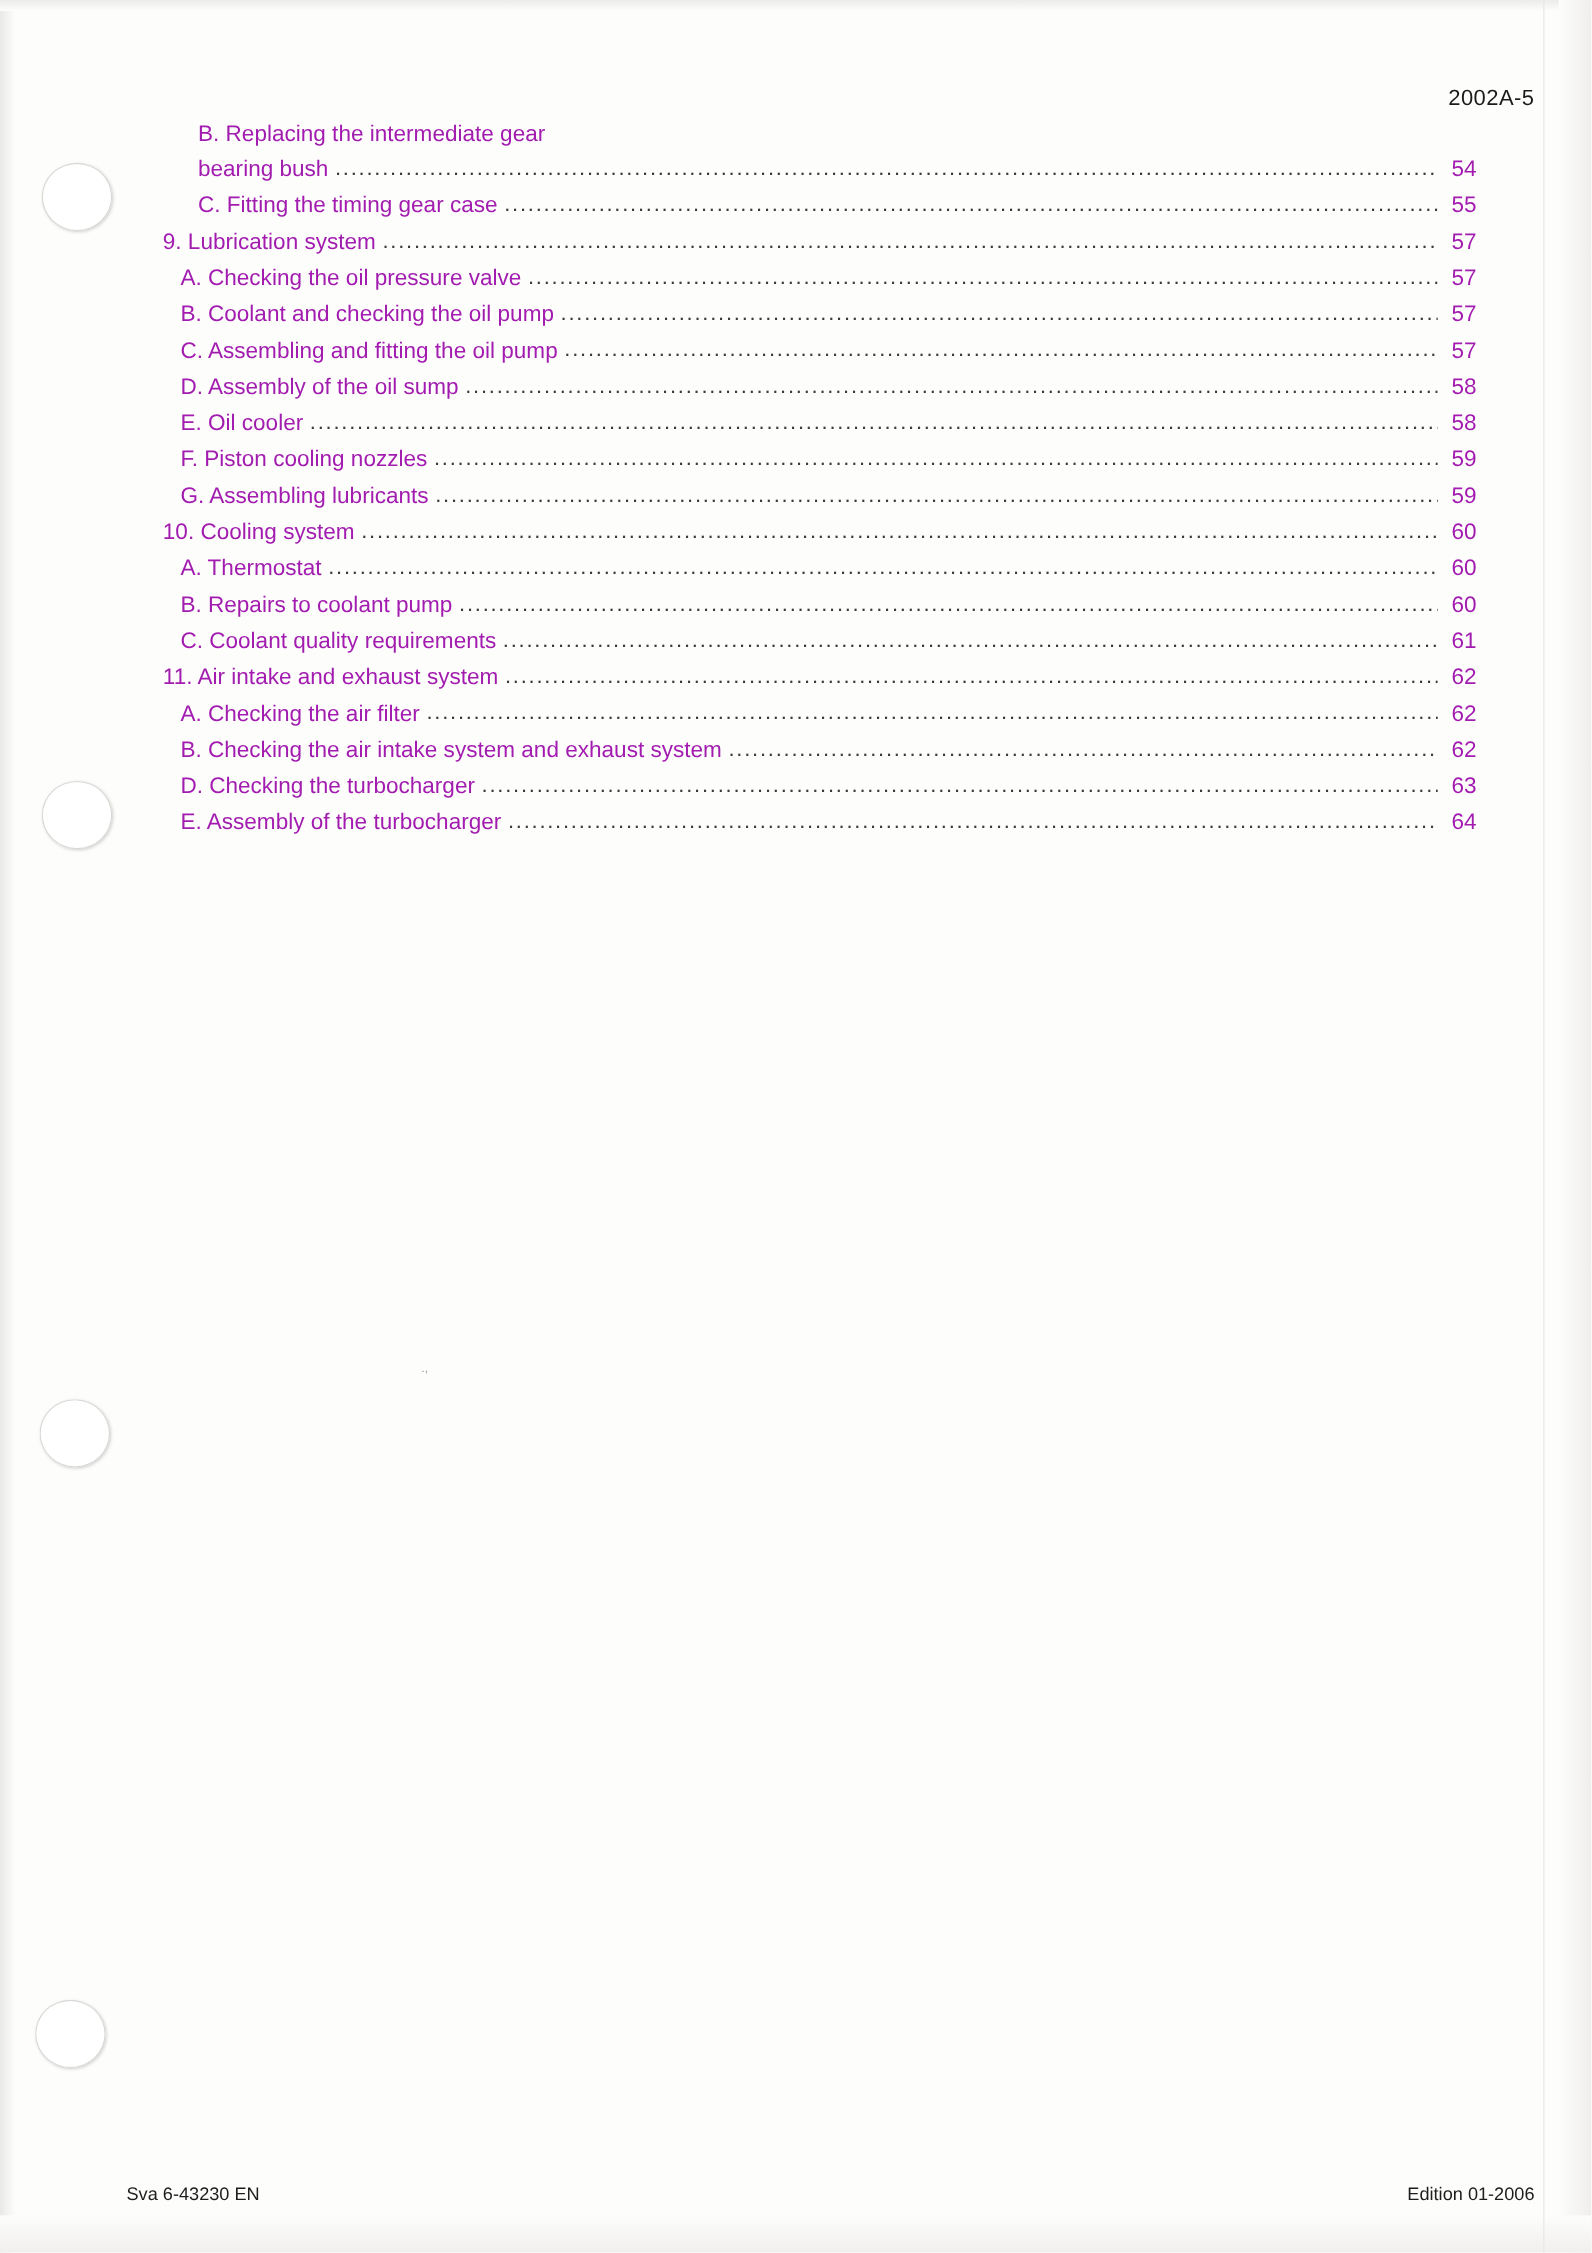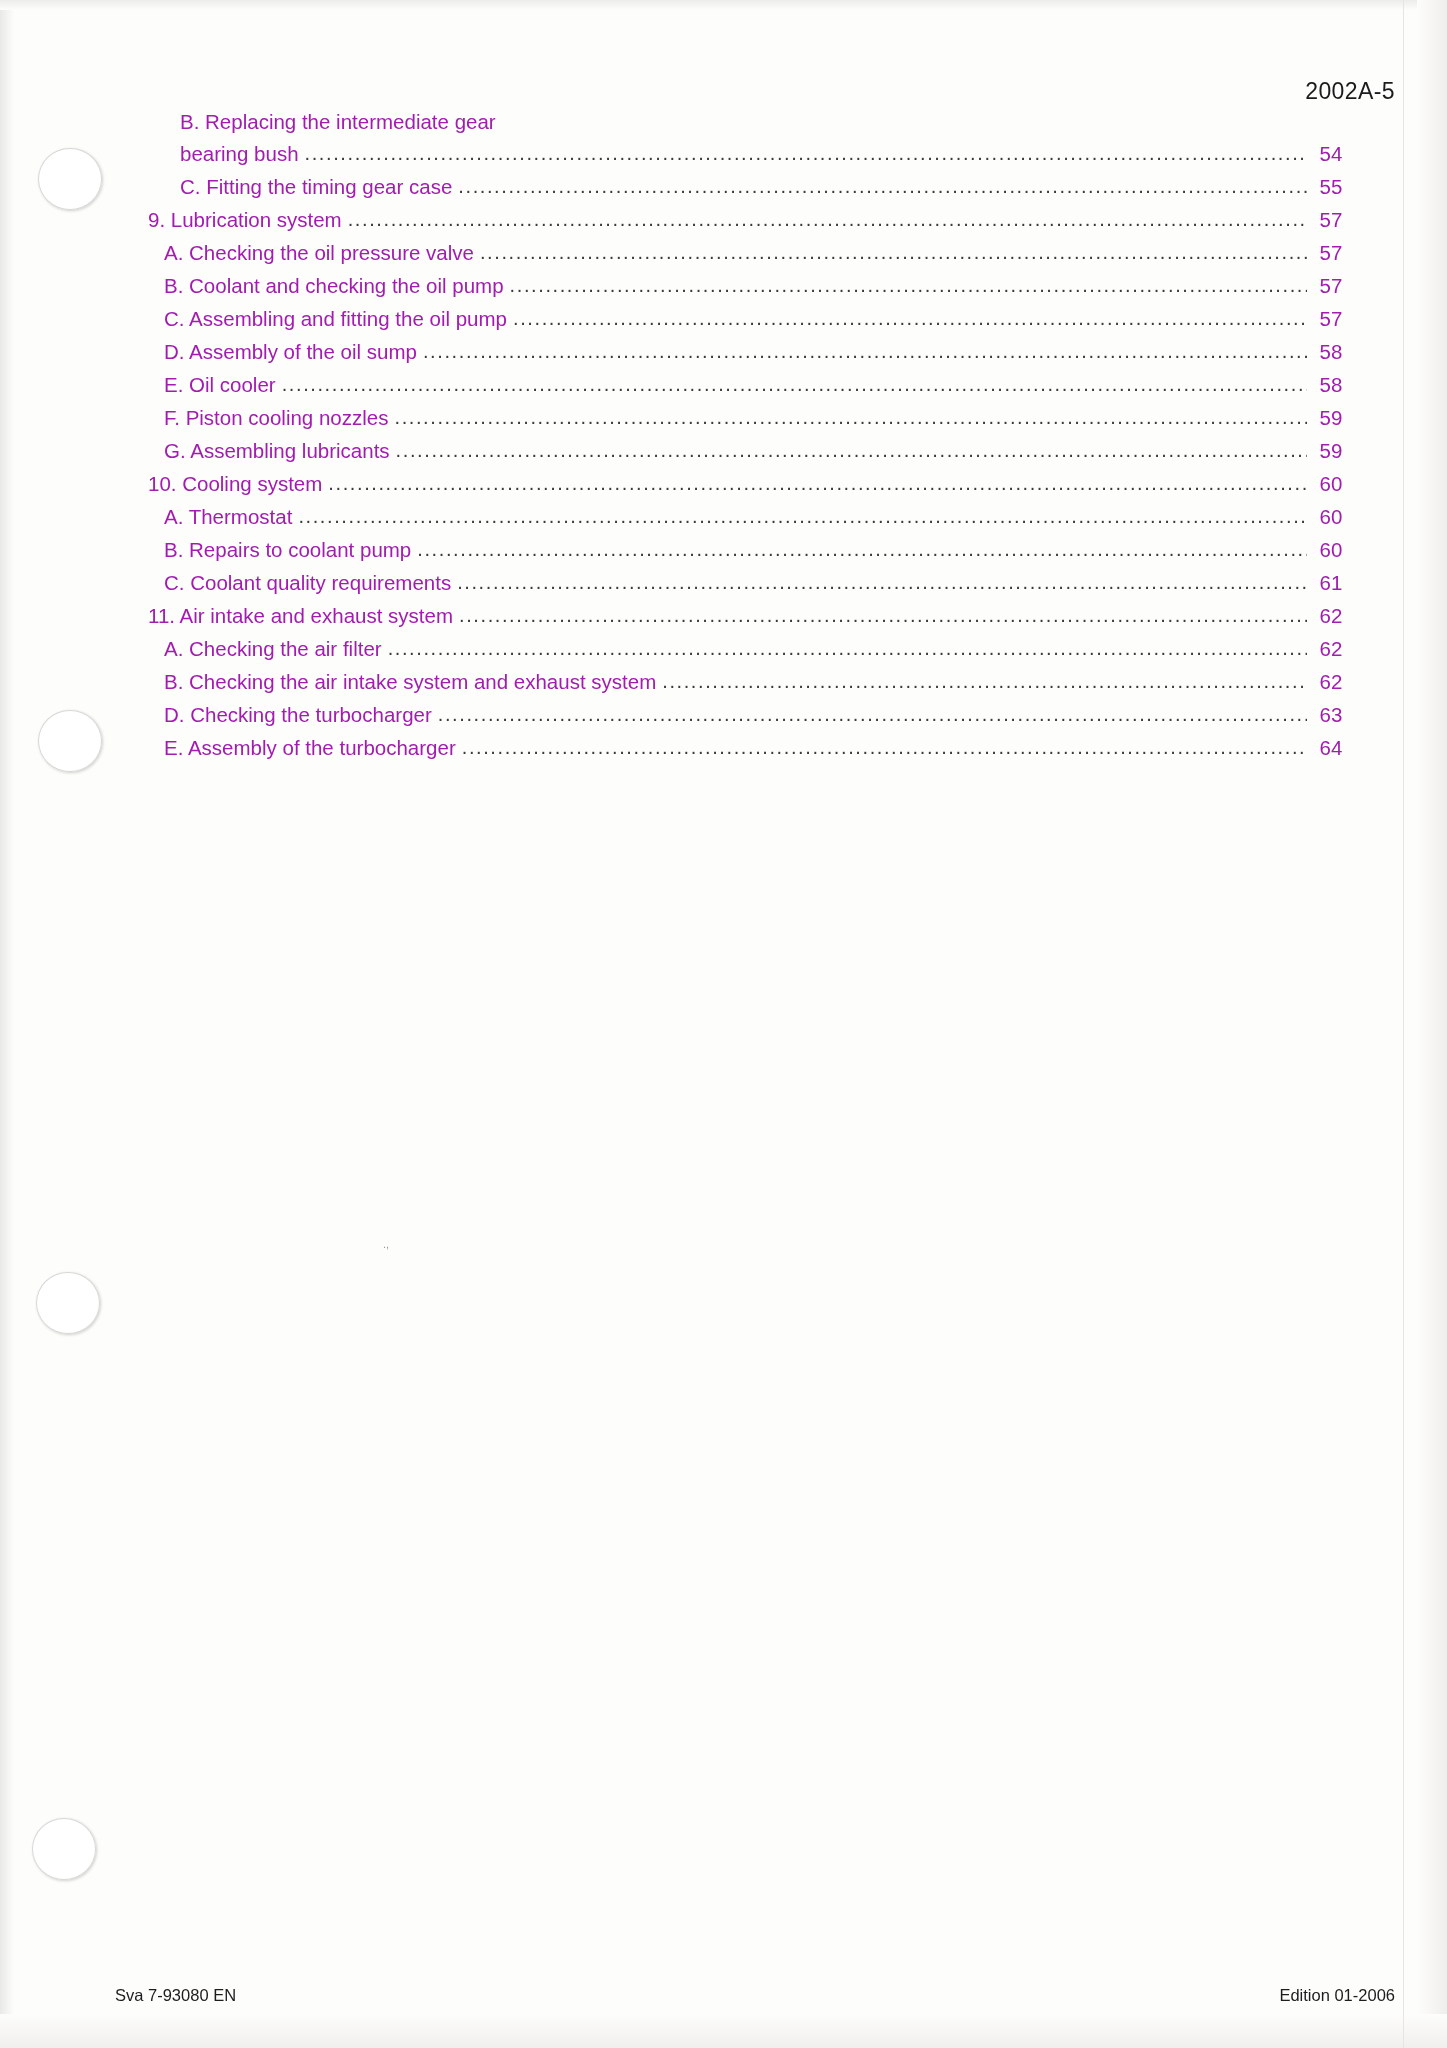--- a/index.html
+++ b/index.html
@@ -56,21 +56,21 @@
     position: absolute;
     border-radius: 50%;
     background: #ffffff;
     box-shadow: 0 0 0 1px #d8d7d4 inset, 1px 1px 3px rgba(0,0,0,0.18);
   }
 
   .page-number {
     position: absolute;
     top: 78px;
     right: 52px;
-    font-size: 23px;
+    font-size: 20px;
     letter-spacing: 0.4px;
     color: #1b1b1b;
   }
 
   .toc {
     position: absolute;
     top: 112px;
     left: 148px;
     width: 1200px;
   }
@@ -267,17 +267,17 @@
         <span class="pagenum">63</span>
       </div>
       <div class="toc-row ind-1">
         <span class="label">E. Assembly of the turbocharger</span>
         <span class="leader"></span>
         <span class="pagenum">64</span>
       </div>
     </div>
 
   <div class="footer">
-    <span class="left">Sva 7-93080 EN</span>
+    <span class="left">Sva 6-43230 EN</span>
     <span class="right">Edition 01-2006</span>
   </div>
 
 </div>
 
 </body></html>

